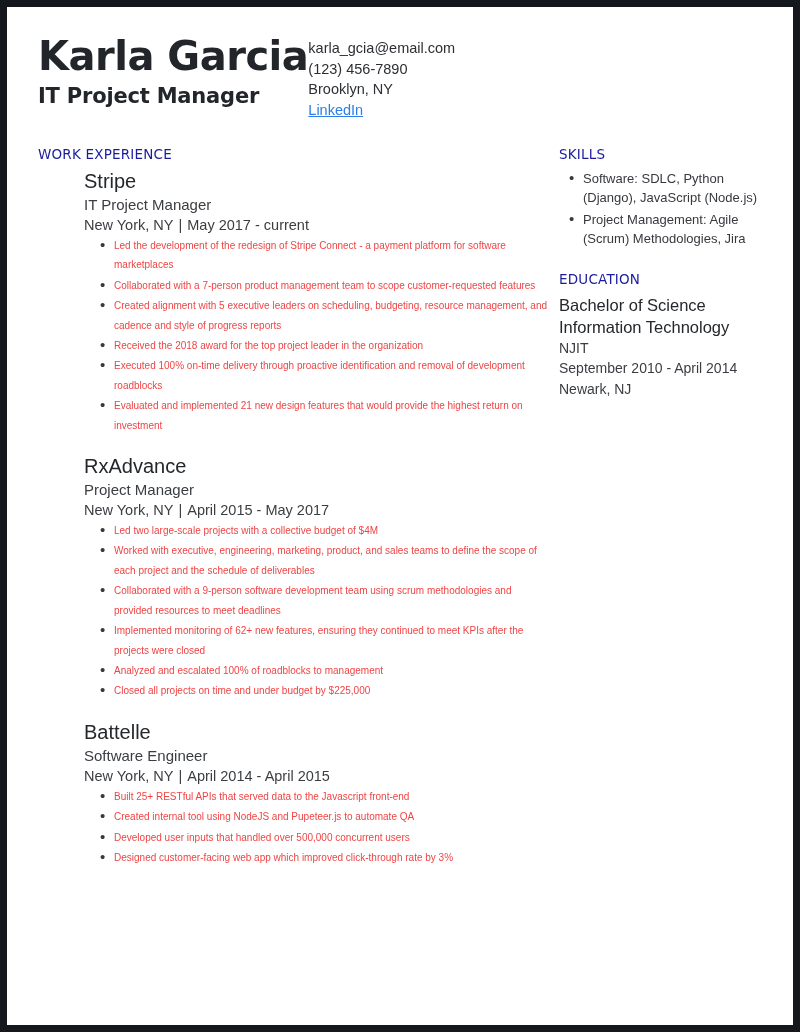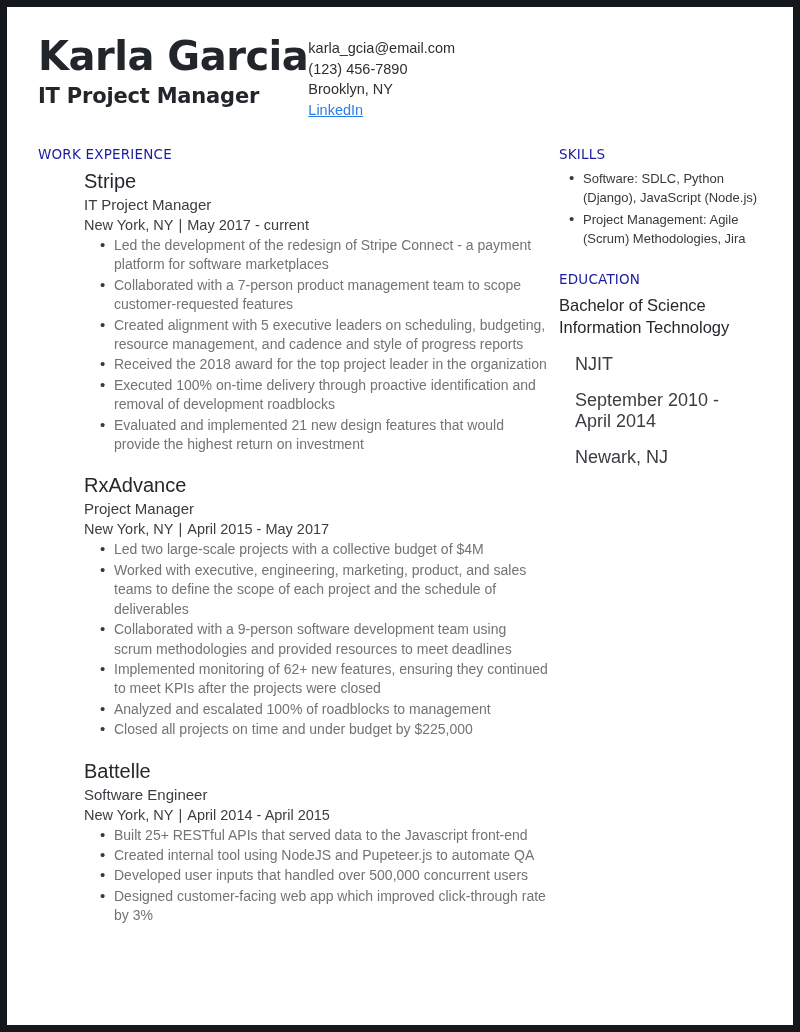--- a/index.html
+++ b/index.html
@@ -135,23 +135,23 @@
     padding: 0 5px;
   }
 
   ul.bullets {
     margin: 0;
     padding: 0 0 0 30px;
     list-style: none;
   }
   ul.bullets li {
     position: relative;
-    font-size: 14px;
+    font-size: 10px;
     line-height: 19.4px;
-    color: #737373;
+    color: #ef4444;
     margin-bottom: 1px;
     padding-left: 0;
   }
   ul.bullets li::before {
     content: "\2022";
     position: absolute;
     left: -14px;
     top: -1px;
     font-size: 15px;
     color: #36393e;
@@ -183,24 +183,24 @@
   }
 
   .edu-degree {
     font-size: 16.5px;
     line-height: 22px;
     font-weight: normal;
     color: #24272b;
     margin: 0;
   }
   .edu-line {
-    font-size: 18px;
+    font-size: 14px;
     line-height: 20.5px;
     color: #3a3d42;
-    margin: 16px;
+    margin: 0;
   }
 </style>
 </head>
 <body>
 
 <div class="page">
   <div class="sheet">
 
     <div class="header">
       <div class="header-left">

